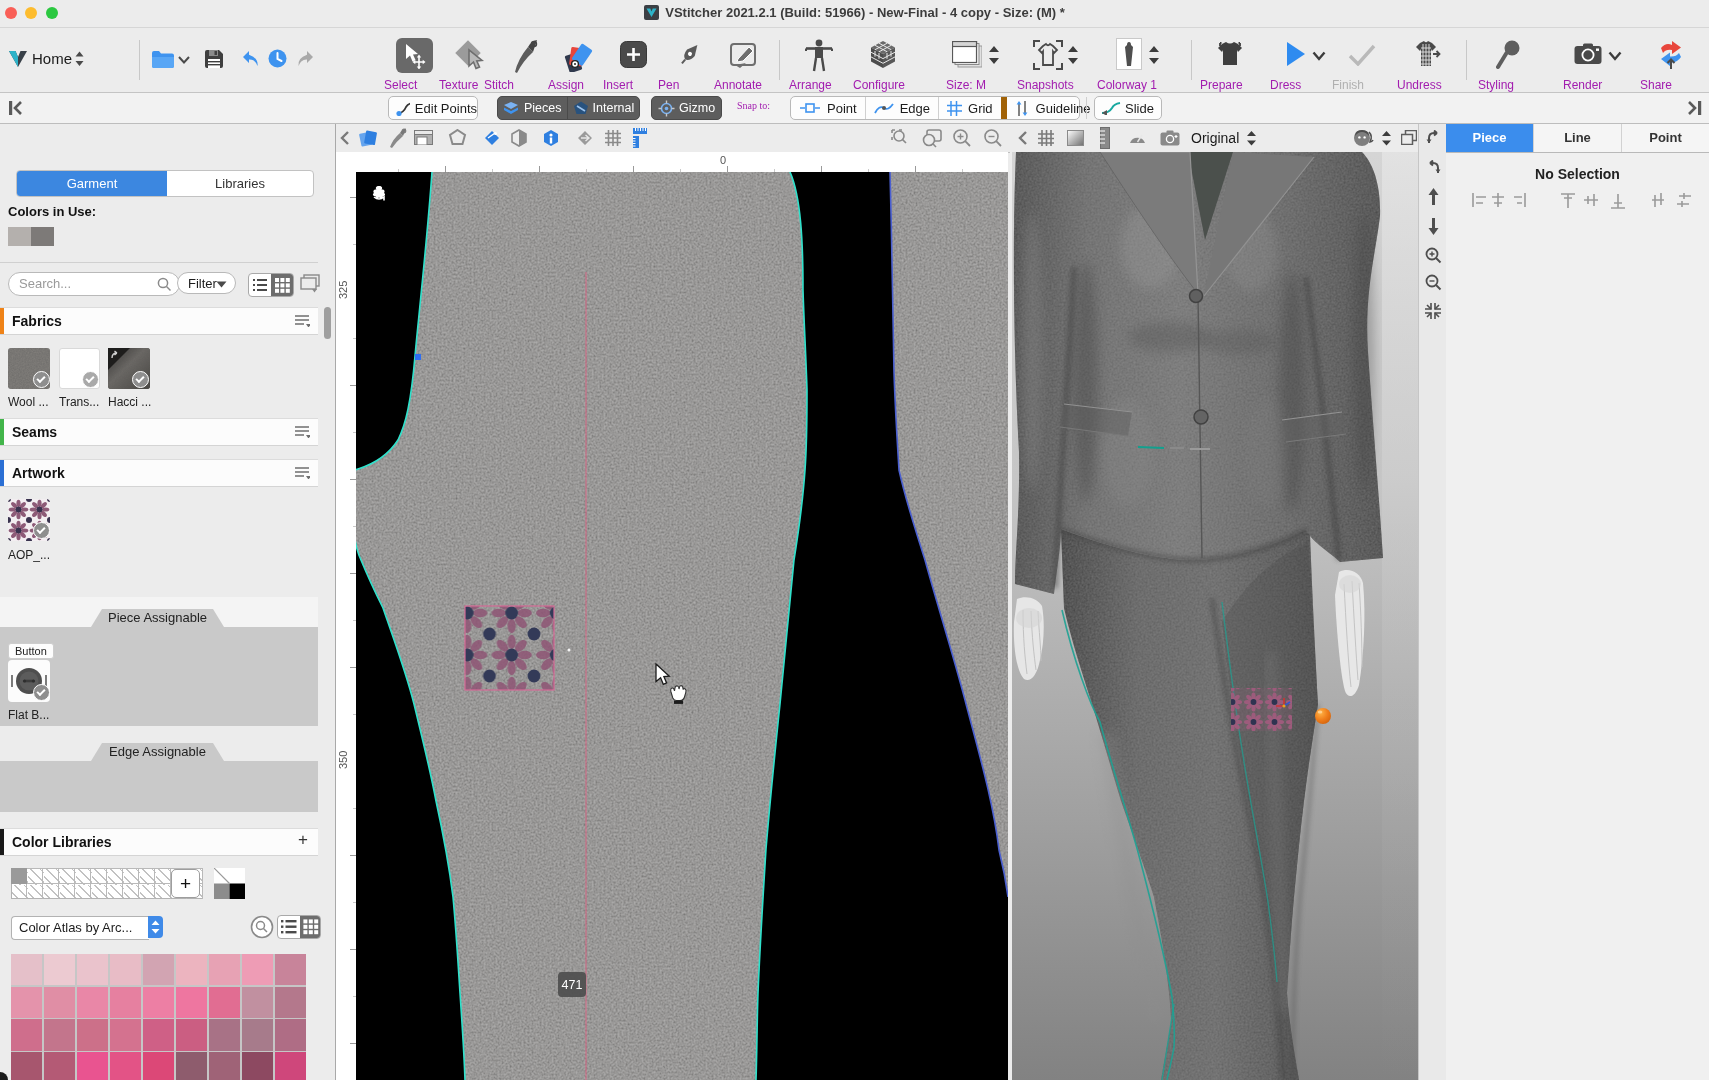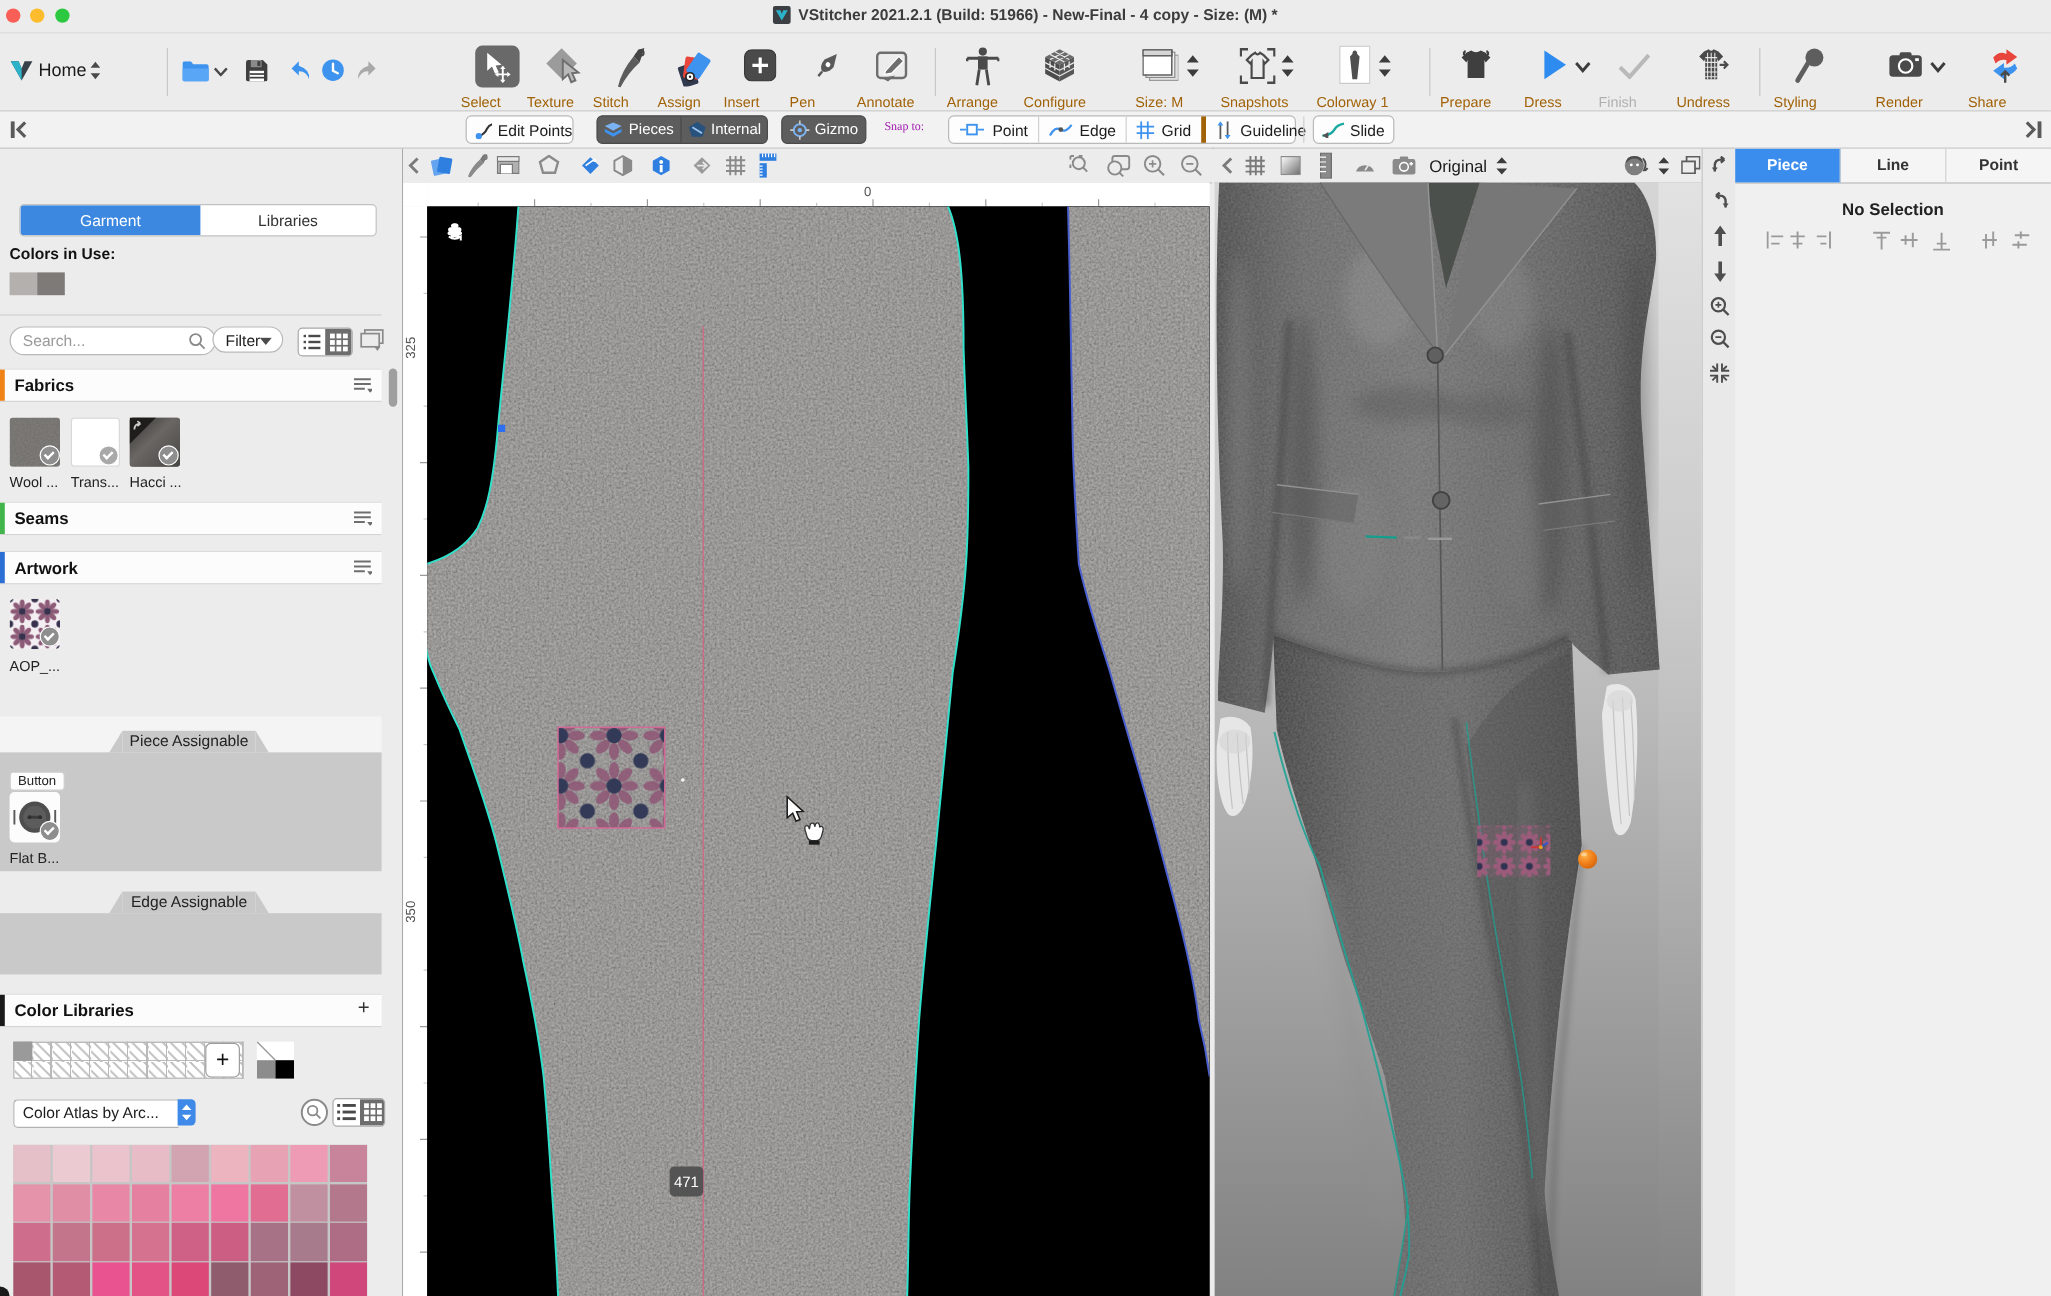--- a/index.html
+++ b/index.html
@@ -2,21 +2,21 @@
 <html><head>
 <meta charset="utf-8">
 <style>
 html,body{margin:0;padding:0;width:1709px;height:1080px;overflow:hidden;
 font-family:"Liberation Sans",sans-serif;background:#ececec;}
 .abs{position:absolute;}
 #titlebar{left:0;top:0;width:1709px;height:27px;background:#ececec;border-bottom:1px solid #d6d6d6;}
 .tl{width:12px;height:12px;border-radius:50%;top:7px;}
 #title{top:5px;width:100%;text-align:center;font-size:13px;font-weight:bold;color:#3c3c3c;}
 #toolbar{left:0;top:28px;width:1709px;height:64px;background:#ececec;border-bottom:1px solid #c4c4c4;}
-.tlabel{font-size:12px;color:#a16207;margin-top:2px;white-space:nowrap;}
+.tlabel{font-size:12px;color:#a21caf;margin-top:2px;white-space:nowrap;}
 .tlabel.dis{color:#b0b0b0;}
 .tdiv{top:12px;width:1px;height:40px;background:#c8c8c8;}
 #row2{left:0;top:93px;width:1709px;height:30px;background:#f2f2f2;border-bottom:1px solid #bdbdbd;}
 .r2btn{top:3px;height:22px;border:1px solid #b9b9b9;border-radius:5px;background:#fdfdfd;
 display:flex;align-items:center;font-size:13px;color:#1c1c1c;}
 .r2dark{background:#5d5d5d;border-color:#4a4a4a;color:#fff;font-size:12.5px;}
 .seg{display:flex;align-items:center;height:100%;padding:0 9px;}
 
 #lpanel{left:0;top:124px;width:335px;height:956px;background:#ececec;border-right:1px solid #a9a9a9;}
 .ptabs{left:0;top:0;width:335px;height:28px;background:#ececec;border-bottom:1px solid #b9b9b9;display:flex;}
@@ -117,21 +117,21 @@
       <rect x="4" y="4" width="18" height="18" transform="rotate(45 13 13)" fill="#9b9b9b"></rect>
       <path d="M14 10 L14 26 L18.5 22 L21 28.5 L24.5 27 L21.8 21 L27 20.5 Z" fill="#b9b9b9" stroke="#6e6e6e" stroke-width="1.6"></path>
     </svg>
   <div class="abs tlabel" style="left:439px;top:48px;width:60px;">Texture</div>
 
   <svg class="abs" style="left:512px;top:11px" width="26" height="34">
       <path d="M3 33 Q6 20 16 8 L21 13 Q11 22 5 34 Z" fill="#5c5c5c"></path>
       <path d="M16 8 Q19 2 25 1 Q23 7 21 13 Z" fill="#444"></path>
       <circle cx="22" cy="5" r="2.4" fill="none" stroke="#444" stroke-width="1.6"></circle>
     </svg>
-  <div class="abs tlabel" style="left:494px;top:48px;width:60px;">Stitch</div>
+  <div class="abs tlabel" style="left:484px;top:48px;width:60px;">Stitch</div>
 
   <svg class="abs" style="left:563px;top:12px" width="32" height="32">
       <g transform="rotate(-18 16 22)">
         <rect x="4" y="12" width="13" height="18" rx="1.5" fill="#30394d"></rect>
       </g>
       <g transform="rotate(8 16 18)">
         <rect x="7" y="8" width="13" height="18" rx="1.5" fill="#e8463c"></rect>
       </g>
       <g transform="rotate(34 20 16)">
         <rect x="12" y="6" width="13" height="19" rx="1.5" fill="#3e93ef"></rect>
@@ -306,21 +306,21 @@
   <div class="abs" style="left:737px;top:7px;font-size:10px;color:#a21caf;font-family:Liberation Serif, serif;">Snap to:</div>
   <div class="abs r2btn" style="left:790px;width:288px;padding:0;white-space:nowrap;">
     <div class="seg" style="border-right:1px solid #d0d0d0;padding:0 8px;"><svg style="margin-right:6px" width="22" height="12">
           <path d="M1 6 L6 6 M16 6 L21 6" stroke="#3e93ef" stroke-width="1.6"></path>
           <rect x="7" y="2" width="8" height="8" fill="none" stroke="#3e93ef" stroke-width="1.6"></rect>
         </svg>Point</div>
     <div class="seg" style="border-right:1px solid #d0d0d0;padding:0 8px;"><svg style="margin-right:6px" width="20" height="13">
           <path d="M1 11 Q5 3 10 6 Q14 9 19 2" stroke="#3e93ef" stroke-width="1.8" fill="none"></path>
           <circle cx="10" cy="6" r="2" fill="#555"></circle>
         </svg>Edge</div>
-    <div class="seg" style="border-right:4px solid #a16207;padding:0 8px;justify-content:center;"><svg style="margin-right:6px" width="15" height="15">
+    <div class="seg" style="border-right:6px solid #a16207;padding:0 8px;justify-content:center;"><svg style="margin-right:6px" width="15" height="15">
           <g stroke="#3e93ef" stroke-width="1.5">
             <path d="M4 0 L4 15 M9.5 0 L9.5 15 M0 4.5 L15 4.5 M0 10 L15 10"></path>
           </g>
         </svg>Grid</div>
     <div class="seg" style="padding:0 8px;"><svg style="margin-right:6px" width="15" height="15">
           <g stroke="#5a5a5a" stroke-width="1.5">
             <path d="M4 2 L4 15 M10 0 L10 13"></path>
           </g>
           <g fill="#3e93ef">
             <path d="M4 0 L1.6 3.5 L6.4 3.5 Z"></path>

